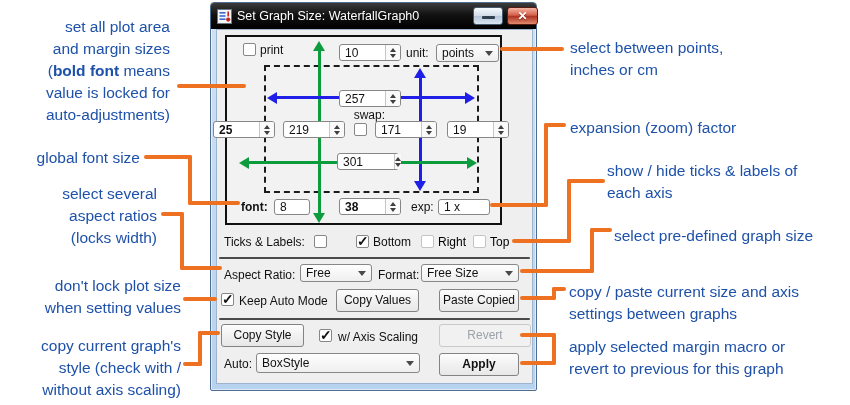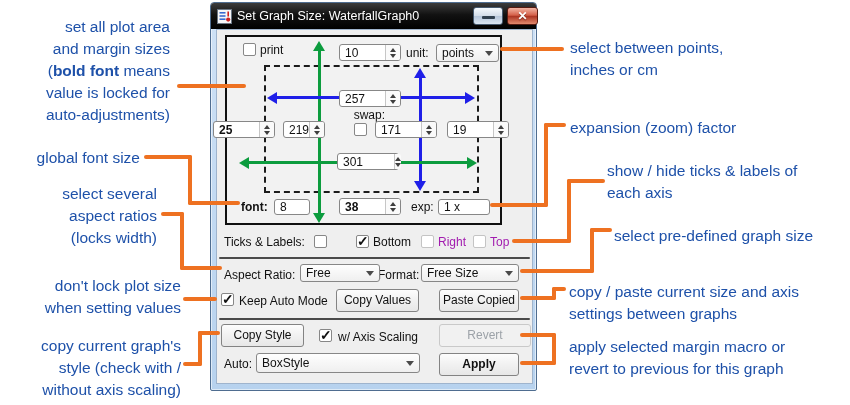--- a/index.html
+++ b/index.html
@@ -27,21 +27,21 @@
              border:1px solid #571b11;color:#fff;font-weight:bold;font-size:12px;text-align:center;
              line-height:16px;text-shadow:0 1px 1px #7a261a;}
   .client{position:absolute;left:5px;top:26px;width:315px;height:353px;background:#efefef;
           border:1px solid #9fb4cd;overflow:visible;font-size:12px;color:#111;}
   .panel{position:absolute;left:8px;top:5px;width:277px;height:190px;border:2px solid #101010;
          background:#f2f2f2;box-sizing:border-box;}
   .dashed{position:absolute;left:47px;top:35px;width:215px;height:128px;border:2px dashed #1c1c1c;
           box-sizing:border-box;z-index:1;}
   .lbl{position:absolute;white-space:nowrap;}
   .b{font-weight:bold;}
-  .dis{color:#a21caf;}
+  .dis{color:#000000;}
   
   .spin,.inp,.dd{position:absolute;background:#fff;border:1px solid #878787;border-radius:3px;
                  box-sizing:border-box;display:flex;align-items:center;z-index:5;}
   .spin{height:17px;}
   .spin .val{flex:1;padding-left:5px;}
   .updown{width:14px;height:100%;display:flex;flex-direction:column;border-left:1px solid #c6c6c6;
           align-items:center;justify-content:center;gap:2px;background:#fafafa;border-radius:0 2px 2px 0;}
   .tri-up{width:0;height:0;border-left:3px solid transparent;border-right:3px solid transparent;
           border-bottom:4px solid #3e3e3e;}
   .tri-dn{width:0;height:0;border-left:3px solid transparent;border-right:3px solid transparent;
@@ -206,21 +206,21 @@
       </div>
       <span class="lbl" style="left:110px;top:78px;width:58px;text-align:right;">swap:</span>
 
       <div class="spin" style="left:-4px;top:91px;width:62px;">
         <span class="val b">25</span>
         <span class="updown">
             <i class="tri-up"></i>
             <i class="tri-dn"></i>
           </span>
       </div>
-      <div class="spin" style="left:66px;top:91px;width:42px;">
+      <div class="spin" style="left:66px;top:91px;width:62px;">
         <span class="val">219</span>
         <span class="updown">
             <i class="tri-up"></i>
             <i class="tri-dn"></i>
           </span>
       </div>
       <span class="cb" style="left:137px;top:93px;"></span>
       <div class="spin" style="left:158px;top:91px;width:62px;">
         <span class="val">171</span>
         <span class="updown">
@@ -266,21 +266,21 @@
       <span class="cb checked" style="left:139px;top:205px;"></span>
       <span class="lbl" style="left:156px;top:205px;">Bottom</span>
       <span class="cb disabled" style="left:204px;top:205px;"></span>
       <span class="lbl dis" style="left:221px;top:205px;">Right</span>
       <span class="cb disabled" style="left:256px;top:205px;"></span>
       <span class="lbl dis" style="left:273px;top:205px;">Top</span>
 
       <div class="sep" style="top:227px;"></div>
 
       <span class="lbl" style="left:7px;top:238px;">Aspect Ratio:</span>
-      <div class="dd" style="left:83px;top:234px;width:80px;justify-content:flex-end;">
+      <div class="dd" style="left:83px;top:234px;width:72px;justify-content:flex-end;">
         <span class="val">Free</span>
         <i class="tri-dn"></i>
       </div>
       <span class="lbl" style="left:161px;top:238px;">Format:</span>
       <div class="dd" style="left:204px;top:234px;width:98px;">
         <span class="val">Free Size</span>
         <i class="tri-dn"></i>
       </div>
 
       <span class="cb checked" style="left:4px;top:263px;"></span>

